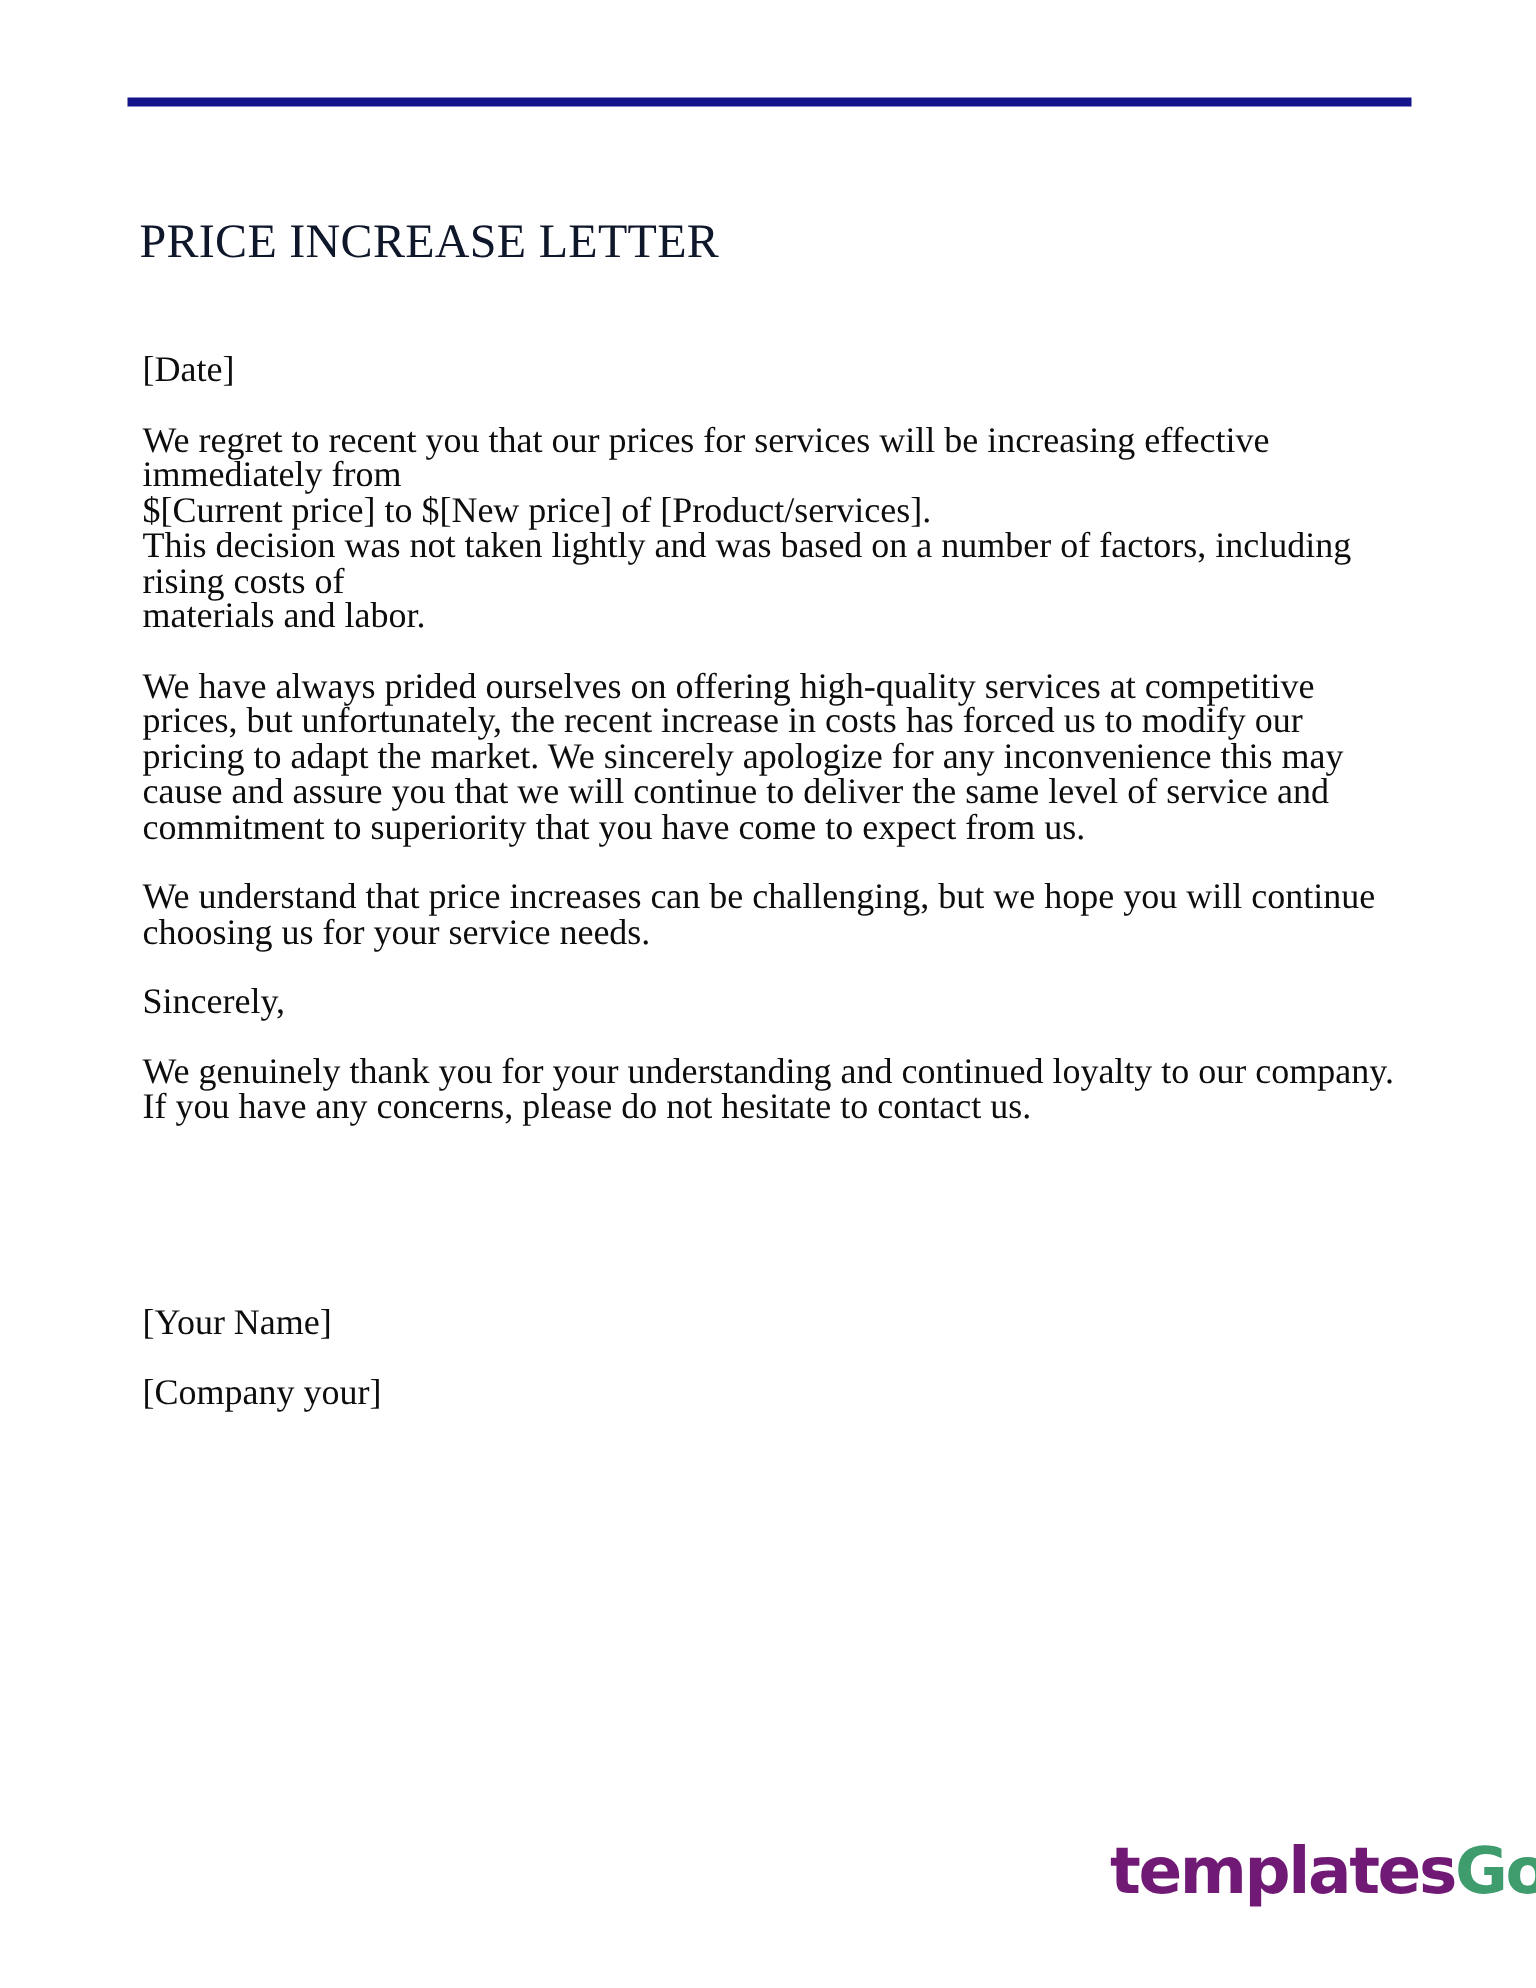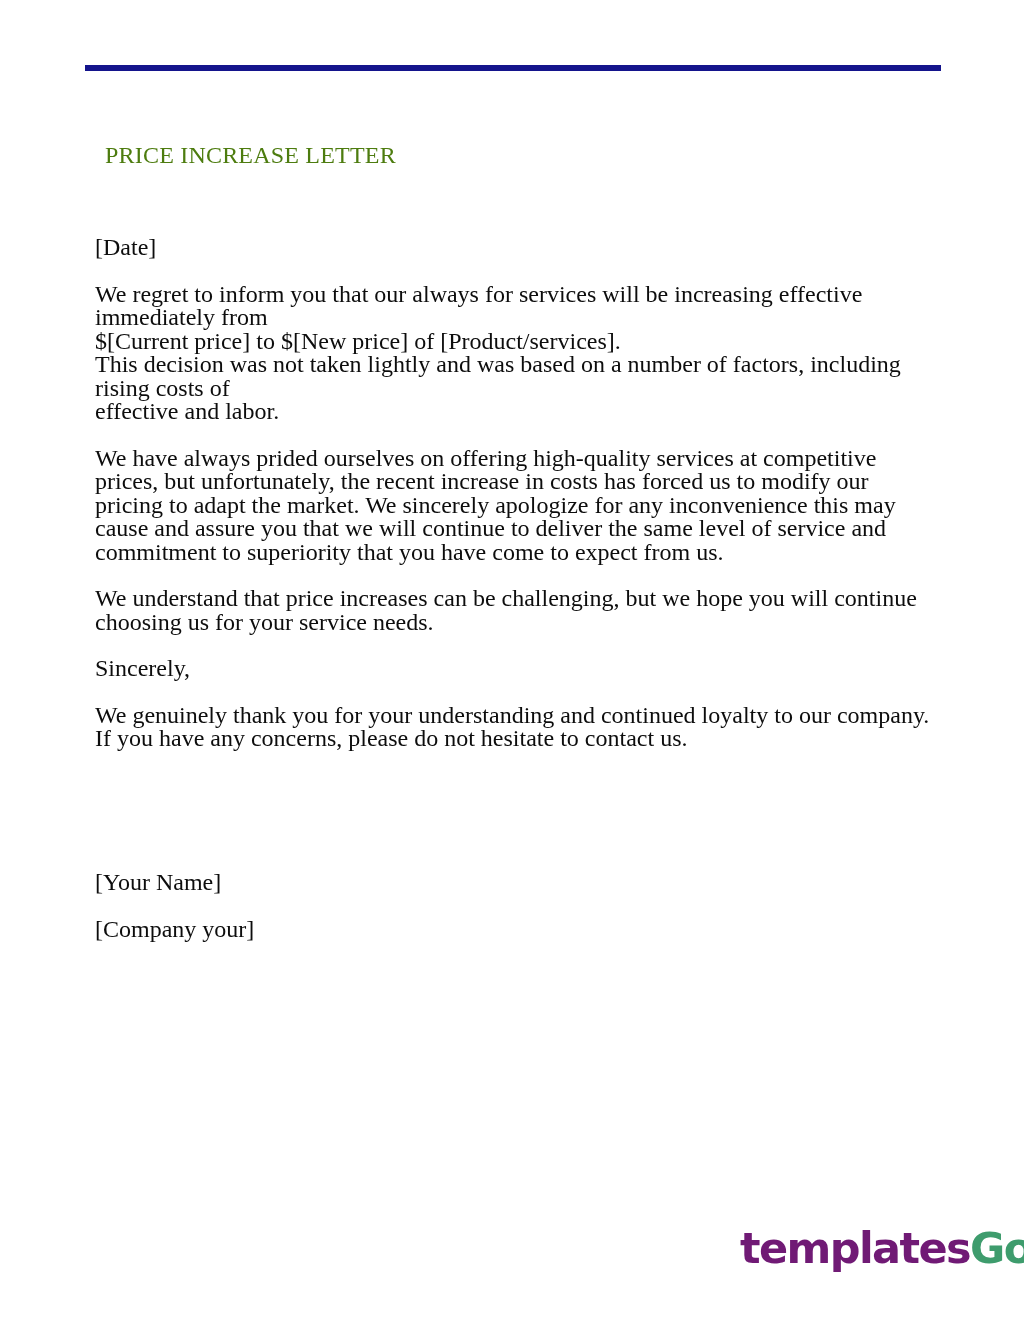--- a/index.html
+++ b/index.html
@@ -28,28 +28,28 @@
     left: 85px;
     top: 65px;
     width: 856px;
     height: 6px;
     background: #14148C;
   }
 
   
   .doc-title {
     position: absolute;
-    left: 105px;
+    left: 93px;
     top: 116px;
     font-family: "Liberation Serif", "DejaVu Serif", serif;
-    font-size: 24px;
+    font-size: 32px;
     font-weight: 400;
     line-height: 46px;
     letter-spacing: 0.2px;
-    color: #4d7c0f;
+    color: #0f172a;
     white-space: nowrap;
   }
 
   
   .letter-body {
     position: absolute;
     left: 95px;
     top: 236px;
     width: 838px;
     font-size: 24px;
@@ -96,24 +96,24 @@
   <h1 class="doc-title">PRICE INCREASE LETTER</h1>
 
   <div class="letter-body">
 
     <p>
       <span>[Date]</span>
     </p>
 
 
     <p>
-      <span>We regret to inform you that our always for services will be increasing effective immediately from</span><br>
+      <span>We regret to recent you that our prices for services will be increasing effective immediately from</span><br>
       <span>$[Current price] to $[New price] of [Product/services].</span><br>
       <span>This decision was not taken lightly and was based on a number of factors, including rising costs of</span><br>
-      <span>effective and labor.</span>
+      <span>materials and labor.</span>
     </p>
 
     <p>We have always prided ourselves on offering high-quality services at competitive prices, but unfortunately, the recent increase in costs has forced us to modify our pricing to adapt the market. We sincerely apologize for any inconvenience this may cause and assure you that we will continue to deliver the same level of service and commitment to superiority that you have come to expect from us.</p>
 
     <p>We understand that price increases can be challenging, but we hope you will continue choosing us for your service needs.</p>
 
     <p>Sincerely,</p>
 
     <p>We genuinely thank you for your understanding and continued loyalty to our company. If you have any concerns, please do not hesitate to contact us.</p>
 

